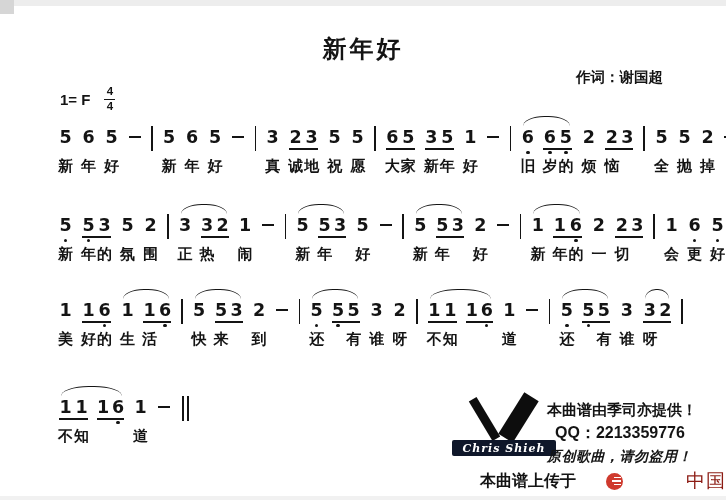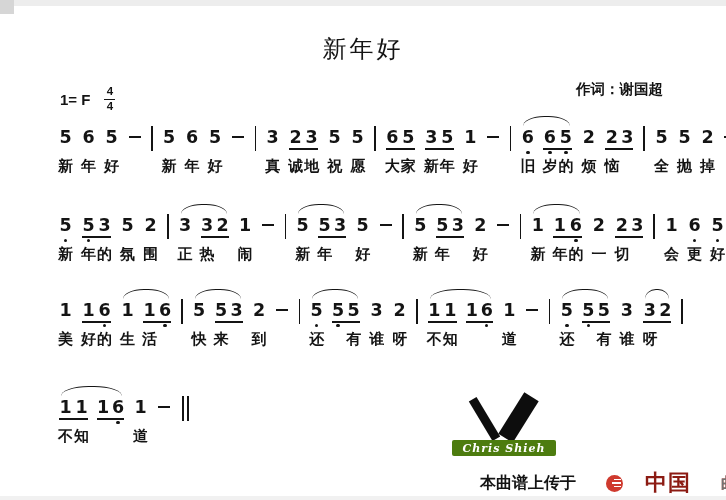--- a/index.html
+++ b/index.html
@@ -5,27 +5,27 @@
   html,body{margin:0;padding:0;background:#888;}
   #page{position:relative;width:726px;height:500px;background:#ffffff;overflow:hidden;
         font-family:"Liberation Sans",sans-serif;color:#141414;}
   
   .top-strip{position:absolute;left:0;top:0;width:726px;height:6px;background:#ededed;}
   .corner-sq{position:absolute;left:0;top:0;width:14px;height:14px;background:#d6d6d6;}
   .bottom-strip{position:absolute;left:0;bottom:0;width:726px;height:4px;background:#f1f1f1;}
 
   
   .title{position:absolute;left:0;top:33px;width:100%;text-align:center;
-         font-size:24px;font-weight:400;letter-spacing:3px;}
+         font-size:24px;font-weight:700;letter-spacing:3px;}
   .keysig{position:absolute;left:60px;top:86px;display:flex;align-items:center;gap:14px;
           font-size:15px;font-weight:600;}
   .frac{display:inline-flex;flex-direction:column;align-items:center;line-height:1;
         font-size:11.5px;font-weight:700;}
   .frac .bar{width:11px;height:1.4px;background:#141414;margin:1px 0;}
-  .credits{position:absolute;right:63px;top:80px;text-align:left;
+  .credits{position:absolute;right:63px;top:68px;text-align:left;
            font-size:14.5px;font-weight:700;line-height:19px;}
 
   
   #score{position:absolute;left:0;top:0;width:726px;height:500px;}
   .score-line{position:absolute;display:flex;align-items:flex-start;padding-top:12px;}
   .score-line.l1{left:58px;top:114px;}
   .score-line.l2{left:58px;top:202px;}
   .score-line.l3{left:58px;top:287px;}
   .score-line.l4{left:58px;top:384px;}
   .measure{display:flex;align-items:flex-start;gap:8px;}
@@ -44,38 +44,38 @@
   .ly{font-size:15px;font-weight:600;height:20px;line-height:20px;margin-top:1px;white-space:nowrap;}
   .barline{width:1.6px;height:25px;background:#141414;margin:0 9px;}
   .finalbar{display:flex;gap:2.5px;margin-left:11px;}
   .finalbar div{width:2.3px;height:25px;background:#141414;}
 
   
   .vlogo{position:absolute;left:452px;top:396px;width:104px;height:60px;}
   .v-wrap{position:relative;height:44px;}
   .v-left{position:absolute;left:28px;top:0;width:9px;height:46px;background:#0d0d0d;transform:rotate(-31deg);}
   .v-right{position:absolute;left:58px;top:-3px;width:17px;height:49px;background:#0d0d0d;transform:rotate(32deg);}
-  .v-bar{position:absolute;left:0;bottom:0;width:104px;height:16px;background:#4d7c0f;border-radius:2px;
+  .v-bar{position:absolute;left:0;bottom:0;width:104px;height:16px;background:#0f172a;border-radius:2px;
          display:flex;align-items:center;justify-content:center;}
   .v-bar span{color:#fff;font-family:"DejaVu Serif",serif;font-style:italic;font-weight:700;
               font-size:11px;letter-spacing:1px;white-space:nowrap;}
   .provider{position:absolute;left:547px;top:401px;width:178px;}
   .provider .p1{font-size:15px;font-weight:700;white-space:nowrap;}
   .provider .p2{font-size:16px;font-weight:700;margin-top:3px;margin-left:8px;white-space:nowrap;}
   .provider .p3{font-family:"DejaVu Serif",serif;font-size:14px;font-weight:700;font-style:italic;
                 margin-top:4px;letter-spacing:0.5px;white-space:nowrap;}
   .uploadline{position:absolute;left:480px;top:468px;display:flex;align-items:center;gap:22px;}
   .uploadline .up{font-size:16px;font-weight:700;margin-right:8px;white-space:nowrap;}
   .site-icon{width:17px;height:17px;border-radius:50%;background:#cf3a2e;position:relative;flex:0 0 auto;}
   .site-icon i{position:absolute;right:2px;height:1.6px;background:#fff;display:block;}
   .site-icon i.a{top:4px;width:7px;}
   .site-icon i.b{top:7.5px;width:9px;}
   .site-icon i.c{top:11px;width:7px;}
-  .site-cn{font-family:"DejaVu Serif",serif;font-size:22px;font-weight:700;color:#8c1b13;
-           letter-spacing:1px;white-space:nowrap;}
+  .site-cn{font-family:"DejaVu Serif",serif;font-size:19px;font-weight:400;color:#8c1b13;
+           letter-spacing:1px;white-space:nowrap;margin-left:41px;}
   .site-qp{font-size:15px;font-weight:800;color:#737373;letter-spacing:1px;white-space:nowrap;
            text-shadow:0 0 0.5px #c8372d;padding-left:8px;}
 </style>
 </head>
 <body>
 
 <div id="page">
   <div class="top-strip"></div>
   <div class="corner-sq"></div>
   <div class="bottom-strip"></div>
@@ -938,20 +938,25 @@
   <div class="vlogo">
     <div class="v-wrap">
       <div class="v-left"></div>
       <div class="v-right"></div>
     </div>
     <div class="v-bar">
       <span>Chris Shieh</span>
     </div>
   </div>
 
+  <div class="provider">
+    <div class="p1">本曲谱由季司亦提供！</div>
+    <div class="p2">QQ：2213359776</div>
+    <div class="p3">原创歌曲，请勿盗用！</div>
+  </div>
 
   <div class="uploadline">
     <span class="up">本曲谱上传于</span>
     <span class="site-icon">
         <i class="a"></i>
         <i class="b"></i>
         <i class="c"></i>
       </span>
     <span class="site-cn">中国</span>
     <span class="site-qp">曲谱网</span>

